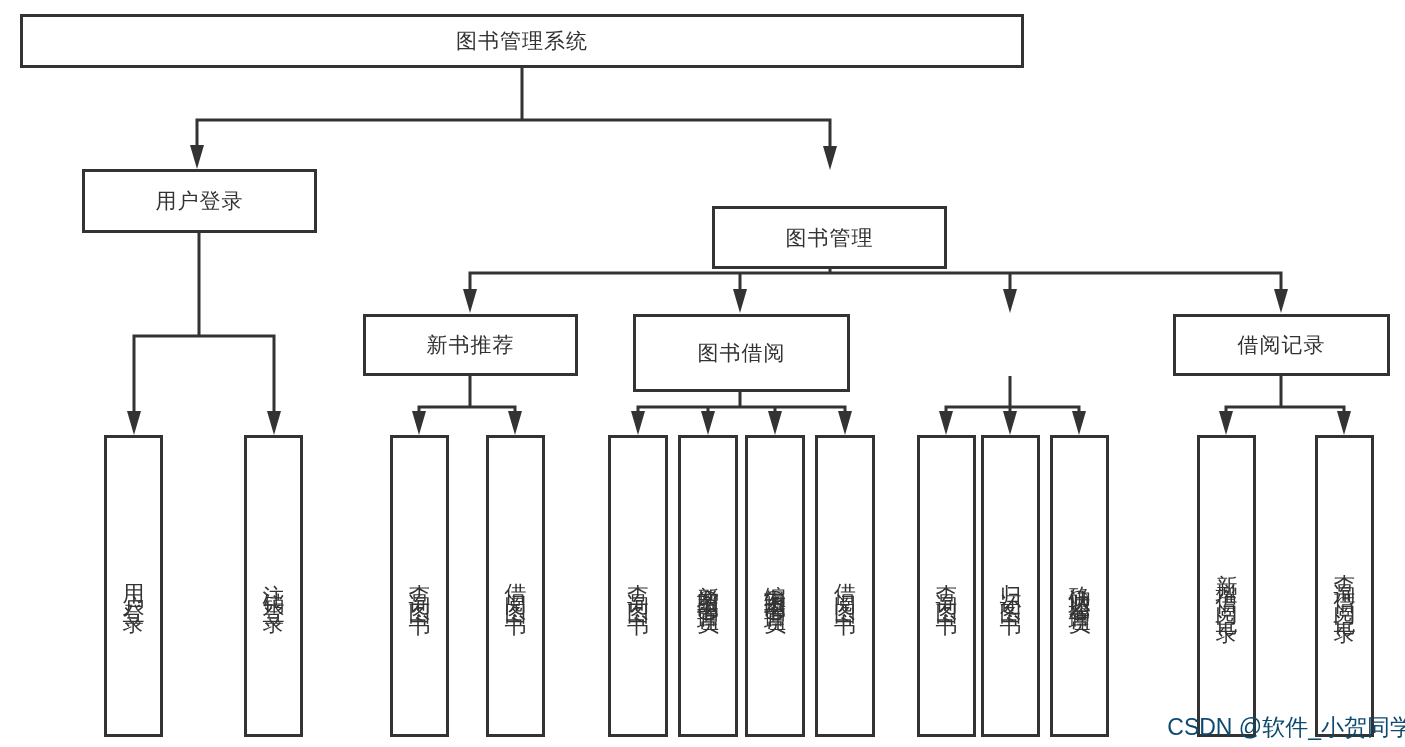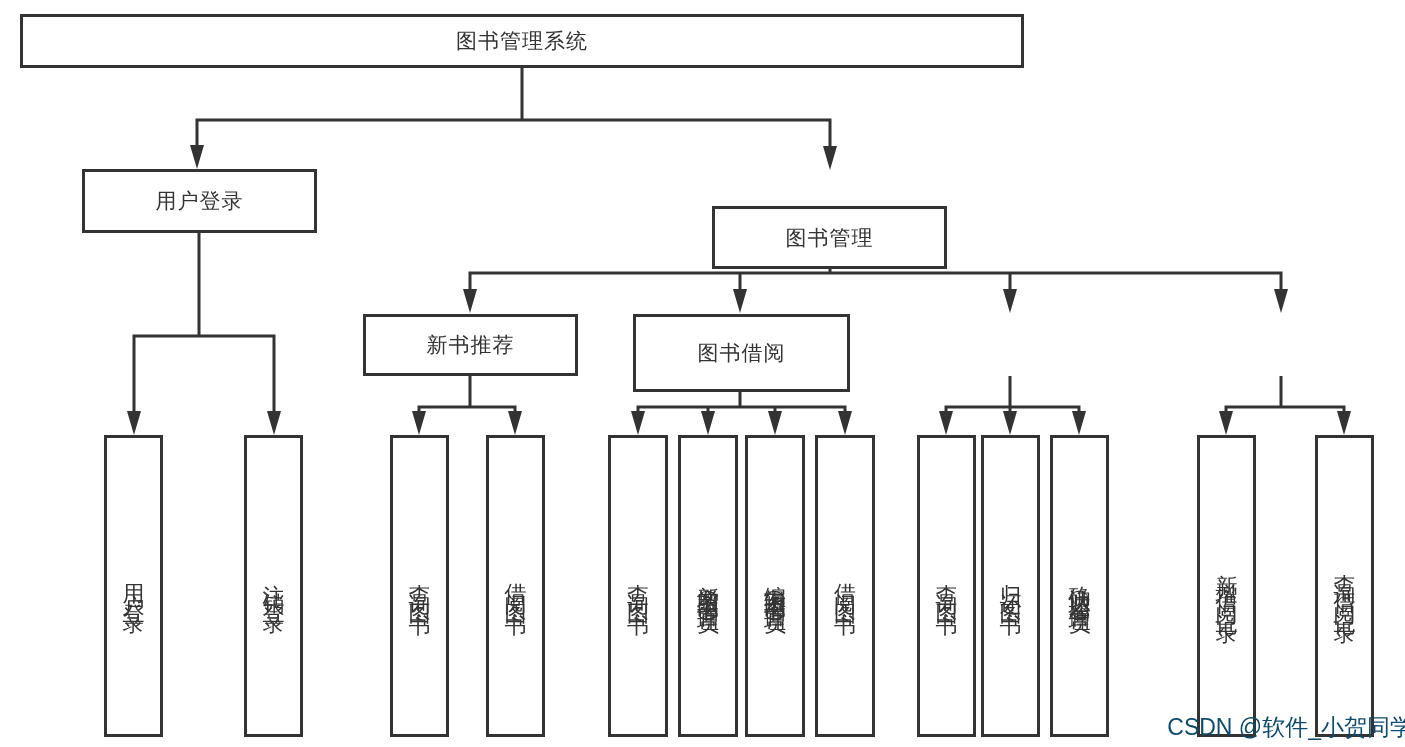--- a/index.html
+++ b/index.html
@@ -119,20 +119,23 @@
   <div class="box" style="left:712px; top:170px; width:235px; height:63px;margin-top:36px;">
     <span class="hlabel">图书管理</span>
   </div>
 
   <div class="box" style="left:363px; top:314px; width:215px; height:62px;">
     <span class="hlabel">新书推荐</span>
   </div>
   <div class="box" style="left:633px; top:314px; width:217px; height:78px;">
     <span class="hlabel">图书借阅</span>
   </div>
+  <div class="box" style="left:1173px; top:314px; width:217px; height:62px;">
+    <span class="hlabel">借阅记录</span>
+  </div>
 
   <div class="box leaf" style="left:104px; top:435px; width:59px; height:302px;">
     <span class="vlabel">用户登录</span>
   </div>
   <div class="box leaf" style="left:244px; top:435px; width:59px; height:302px;">
     <span class="vlabel">注销登录</span>
   </div>
 
   <div class="box leaf" style="left:390px; top:435px; width:59px; height:302px;">
     <span class="vlabel">查询图书</span>

